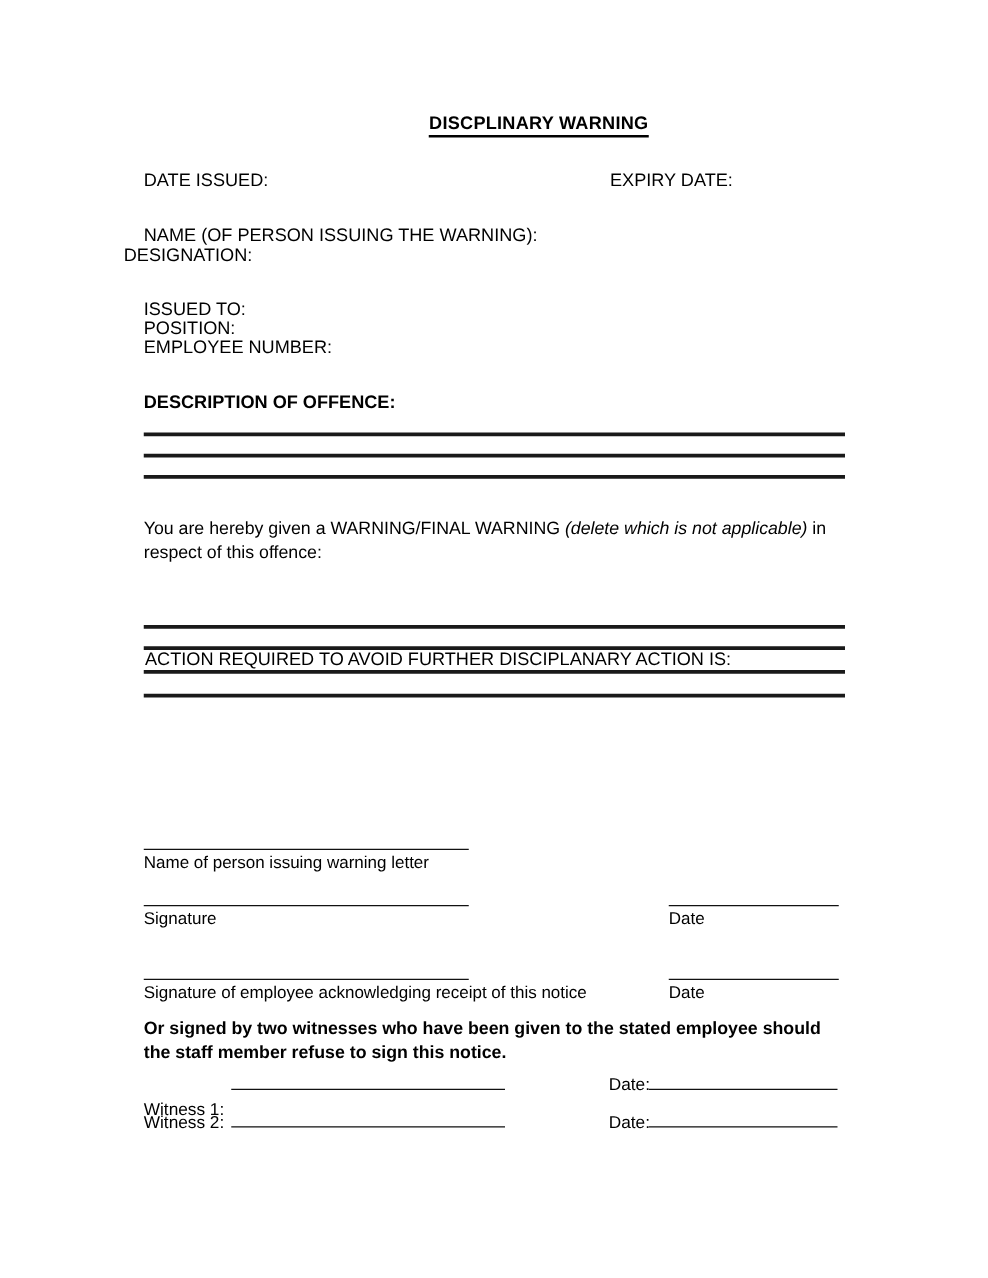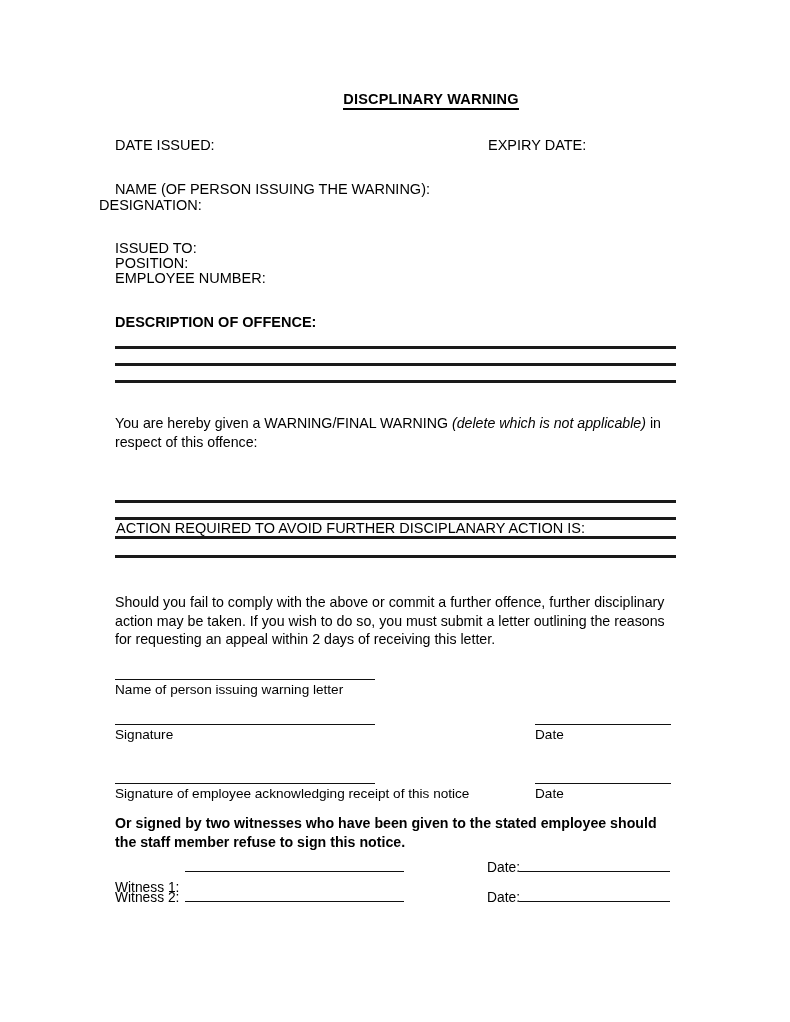--- a/index.html
+++ b/index.html
@@ -128,21 +128,20 @@
     <span>You are hereby given a WARNING/FINAL WARNING </span><i>(delete which is not applicable)</i><span> in respect of this offence:</span>
   </div>
 
   <div class="lbl" style="left:116px; top:473px;margin-top:48px;">ACTION REQUIRED TO AVOID FURTHER DISCIPLANARY ACTION IS:</div>
 
   <div class="rule" style="top:500px;"></div>
   <div class="rule" style="top:517px;"></div>
   <div class="rule" style="top:536px;"></div>
   <div class="rule" style="top:555px;"></div>
 
-  <div class="para" style="left:115px; top:593px; width:554px;">Should you fail to comply with the above or commit a further offence, further disciplinary action may be taken. If you wish to do so, you must submit a letter outlining the reasons for requesting an appeal within 2 days of receiving this letter.</div>
 
   <div class="sig-rule" style="left:115px; top:679px; width:260px;"></div>
   <div class="sig-label" style="left:115px; top:682px;">Name of person issuing warning letter</div>
 
   <div class="sig-rule" style="left:115px; top:724px; width:260px;"></div>
   <div class="sig-label" style="left:115px; top:727px;">Signature</div>
 
   <div class="sig-rule" style="left:535px; top:724px; width:136px;"></div>
   <div class="sig-label" style="left:535px; top:727px;">Date</div>
 

